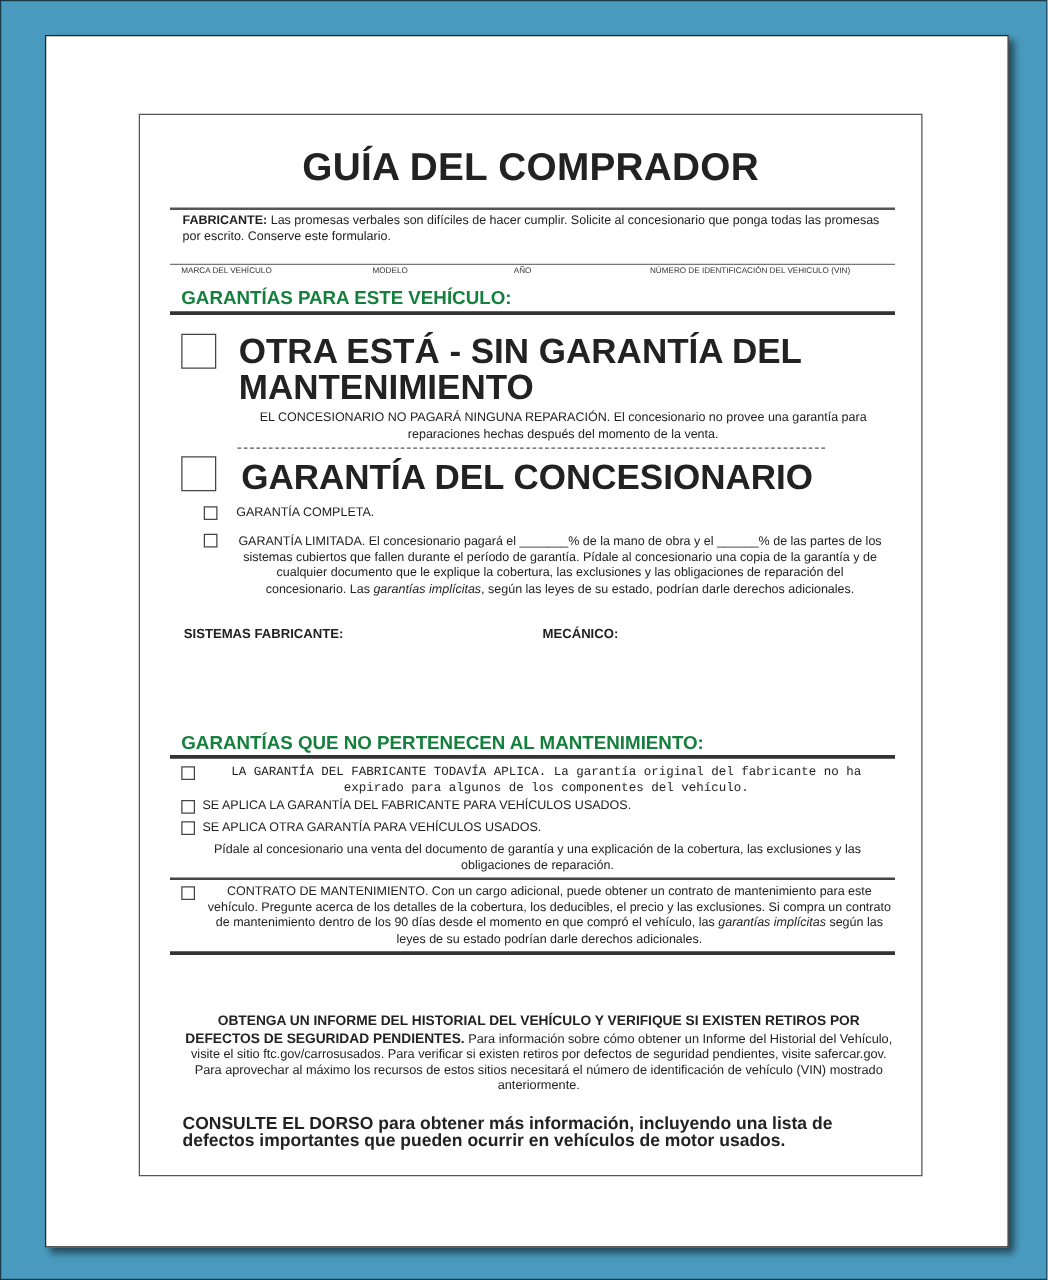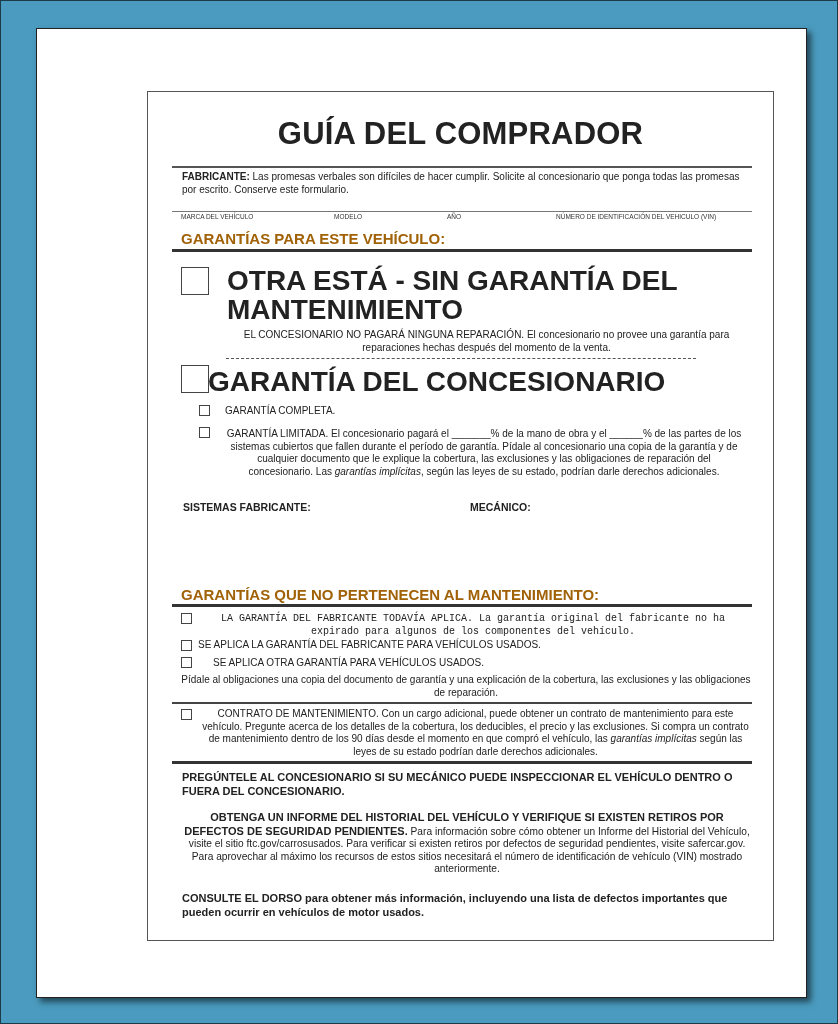--- a/index.html
+++ b/index.html
@@ -16,36 +16,35 @@
   .page {
     position: absolute; left: 36px; top: 28px; width: 769px; height: 968px;
     background: #fff;
     border: 1px solid #222;
     box-shadow: 4px 4px 6px rgba(0,0,0,0.55);
   }
   .form {
     position: absolute; left: 111px; top: 91px; width: 625px; height: 848px;
     border: 1.5px solid #555;
     background: #fff;
-    margin-left: 36px;
   }
   .abs { position: absolute; }
   .title {
     left: 0; width: 625px; top: 24px; text-align: center;
     font-size: 31px; font-weight: bold; color: #222; letter-spacing: 0.2px;
   }
   .hline { position: absolute; left: 24px; width: 580px; background: #555; }
   .important {
     left: 34px; top: 78px; width: 570px; font-size: 10px; line-height: 13px; color: #222;
   }
   .vehicle-labels span {
     position: absolute; top: 121px; font-size: 6.5px; color: #333; white-space: nowrap;
   }
   .section-head {
-    font-size: 15px; font-weight: bold; color: #a16207; white-space: nowrap;
+    font-size: 15px; font-weight: bold; color: #15803d; white-space: nowrap;
   }
   .checkbox-lg {
     position: absolute; width: 26px; height: 26px; border: 1.5px solid #444; background: #fff;
   }
   .checkbox-sm {
     position: absolute; width: 9px; height: 9px; border: 1.2px solid #444; background: #fff;
   }
   .big-head {
     font-size: 28px; font-weight: bold; line-height: 29px; color: #222;
   }
@@ -88,21 +87,21 @@
   <div class="checkbox-lg" style="left:33px;top:175px;"></div>
   <div class="abs big-head" style="left:79px;top:174px;">
     <div>OTRA ESTÁ - SIN GARANTÍA DEL</div>
     <div>MANTENIMIENTO</div>
   </div>
   <div class="abs body-text" style="left:76px;top:237px;width:525px;">EL CONCESIONARIO NO PAGARÁ NINGUNA REPARACIÓN. El concesionario no provee una garantía para reparaciones hechas después del momento de la venta.</div>
 
   <div class="abs dashes"></div>
 
   <div class="checkbox-lg" style="left:33px;top:273px;"></div>
-  <div class="abs big-head" style="left:60px;top:275px;">GARANTÍA DEL CONCESIONARIO</div>
+  <div class="abs big-head" style="left:81px;top:275px;">GARANTÍA DEL CONCESIONARIO</div>
 
   <div class="checkbox-sm" style="left:51px;top:313px;"></div>
   <div class="abs body-text" style="left:77px;top:313px;">GARANTÍA COMPLETA.</div>
 
   <div class="checkbox-sm" style="left:51px;top:335px;"></div>
   <div class="abs body-text" style="left:77px;top:336px;width:518px;">
     <span>GARANTÍA LIMITADA. El concesionario pagará el _______% de la mano de obra y el ______% de las partes de los sistemas cubiertos que fallen durante el período de garantía. Pídale al concesionario una copia de la garantía y de cualquier documento que le explique la cobertura, las exclusiones y las obligaciones de reparación del concesionario. Las </span><i>garantías implícitas</i><span>, según las leyes de su estado, podrían darle derechos adicionales.</span>
   </div>
 
   <div class="abs bold" style="left:35px;top:409px;font-size:10.5px;">SISTEMAS FABRICANTE:</div>
@@ -111,36 +110,35 @@
   <div class="abs section-head" style="left:33px;top:494px;">GARANTÍAS QUE NO PERTENECEN AL MANTENIMIENTO:</div>
   <div class="hline" style="top:512px;height:2.5px;background:#333;"></div>
 
   <div class="checkbox-sm" style="left:33px;top:521px;"></div>
   <div class="abs body-text" style="left:50px;top:521px;width:550px;font-family:Liberation Mono, monospace;">LA GARANTÍA DEL FABRICANTE TODAVÍA APLICA. La garantía original del fabricante no ha expirado para algunos de los componentes del vehículo.</div>
 
   <div class="checkbox-sm" style="left:33px;top:548px;"></div>
   <div class="abs body-text" style="left:50px;top:547px;">SE APLICA LA GARANTÍA DEL FABRICANTE PARA VEHÍCULOS USADOS.</div>
 
   <div class="checkbox-sm" style="left:33px;top:565px;"></div>
-  <div class="abs body-text" style="left:65px;top:565px;">SE APLICA OTRA GARANTÍA PARA VEHÍCULOS USADOS.</div>
+  <div class="abs body-text" style="left:50px;top:565px;">SE APLICA OTRA GARANTÍA PARA VEHÍCULOS USADOS.</div>
 
-  <div class="abs body-text" style="left:33px;top:582px;width:570px;">Pídale al obligaciones una copia del documento de garantía y una explicación de la cobertura, las exclusiones y las obligaciones de reparación.</div>
+  <div class="abs body-text" style="left:33px;top:582px;width:570px;">Pídale al concesionario una venta del documento de garantía y una explicación de la cobertura, las exclusiones y las obligaciones de reparación.</div>
 
   <div class="hline" style="top:610px;height:1.5px;background:#444;"></div>
 
   <div class="checkbox-sm" style="left:33px;top:617px;"></div>
   <div class="abs body-text" style="left:50px;top:616px;width:555px;">
     <span>CONTRATO DE MANTENIMIENTO. Con un cargo adicional, puede obtener un contrato de mantenimiento para este vehículo. Pregunte acerca de los detalles de la cobertura, los deducibles, el precio y las exclusiones. Si compra un contrato de mantenimiento dentro de los 90 días desde el momento en que compró el vehículo, las </span><i>garantías implícitas</i><span> según las leyes de su estado podrían darle derechos adicionales.</span>
   </div>
 
   <div class="hline" style="top:669px;height:2.5px;background:#333;"></div>
 
-  <div class="abs bold" style="left:34px;top:678px;width:570px;font-size:11px;line-height:14px;">PREGÚNTELE AL CONCESIONARIO SI SU MECÁNICO PUEDE INSPECCIONAR EL VEHÍCULO DENTRO O FUERA DEL CONCESIONARIO.</div>
 
   <div class="abs body-text" style="left:34px;top:719px;width:570px;font-size:10.2px;">
     <span class="bold" style="font-size:11px;">OBTENGA UN INFORME DEL HISTORIAL DEL VEHÍCULO Y VERIFIQUE SI EXISTEN RETIROS POR DEFECTOS DE SEGURIDAD PENDIENTES.</span><span> Para información sobre cómo obtener un Informe del Historial del Vehículo, visite el sitio ftc.gov/carrosusados. Para verificar si existen retiros por defectos de seguridad pendientes, visite safercar.gov. Para aprovechar al máximo los recursos de estos sitios necesitará el número de identificación de vehículo (VIN) mostrado anteriormente.</span>
   </div>
 
-  <div class="abs bold" style="left:34px;top:799px;width:570px;font-size:11px;line-height:14px;">
+  <div class="abs bold" style="left:34px;top:799px;width:570px;font-size:14px;line-height:14px;">
     <span>CONSULTE EL DORSO</span><span> para obtener más información, incluyendo una lista de defectos importantes que pueden ocurrir en vehículos de motor usados.</span>
   </div>
 
 </div>
 
 </body></html>

